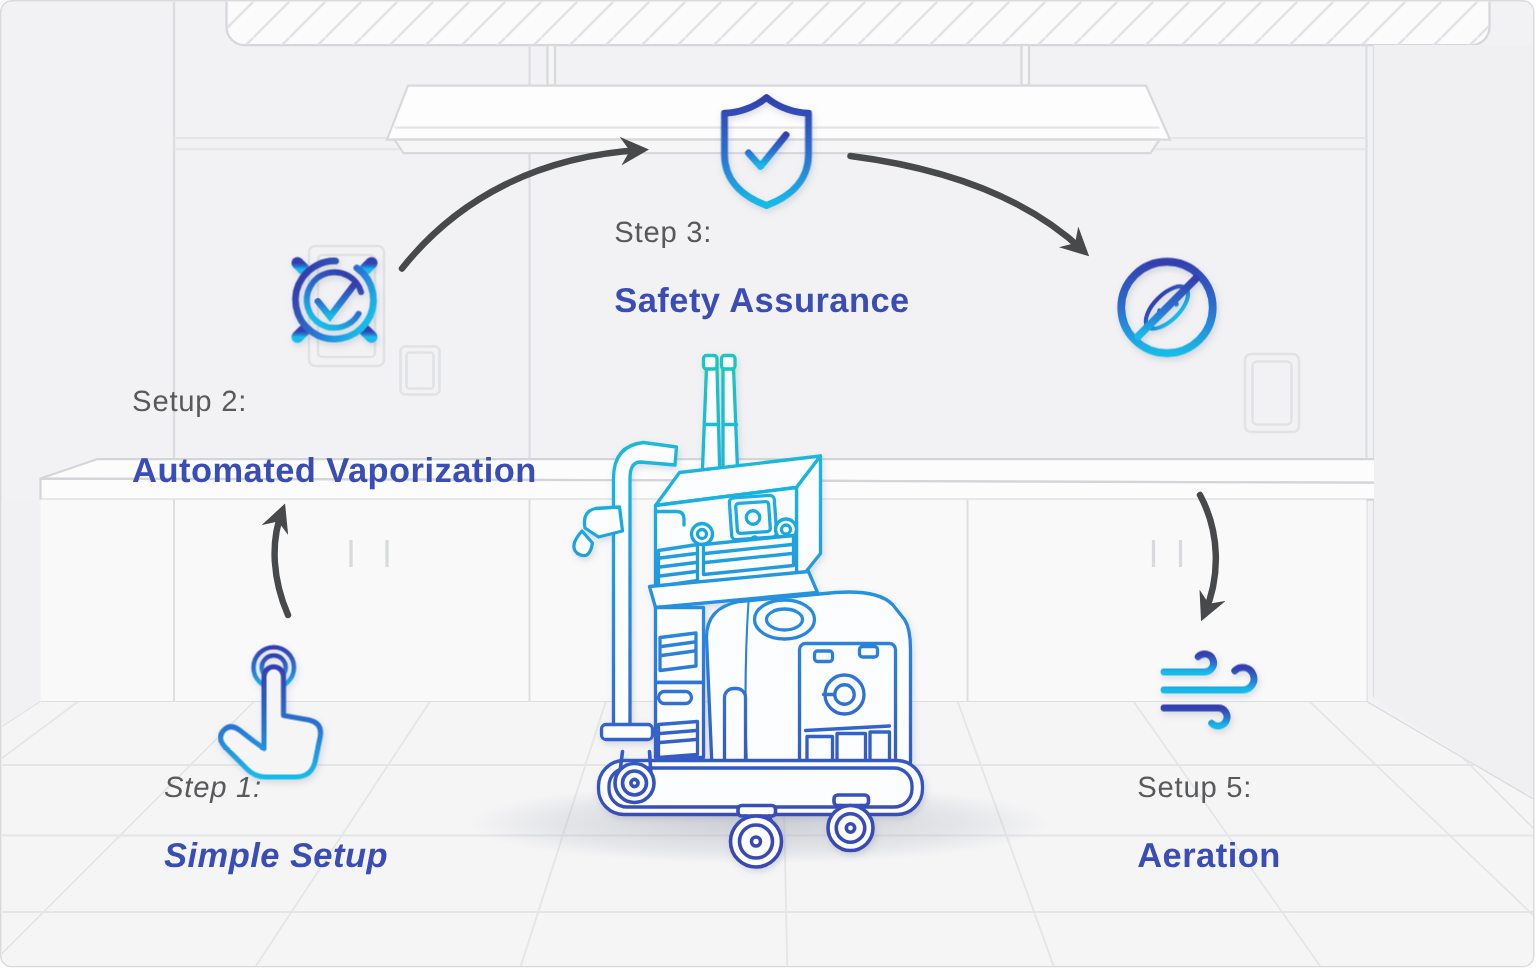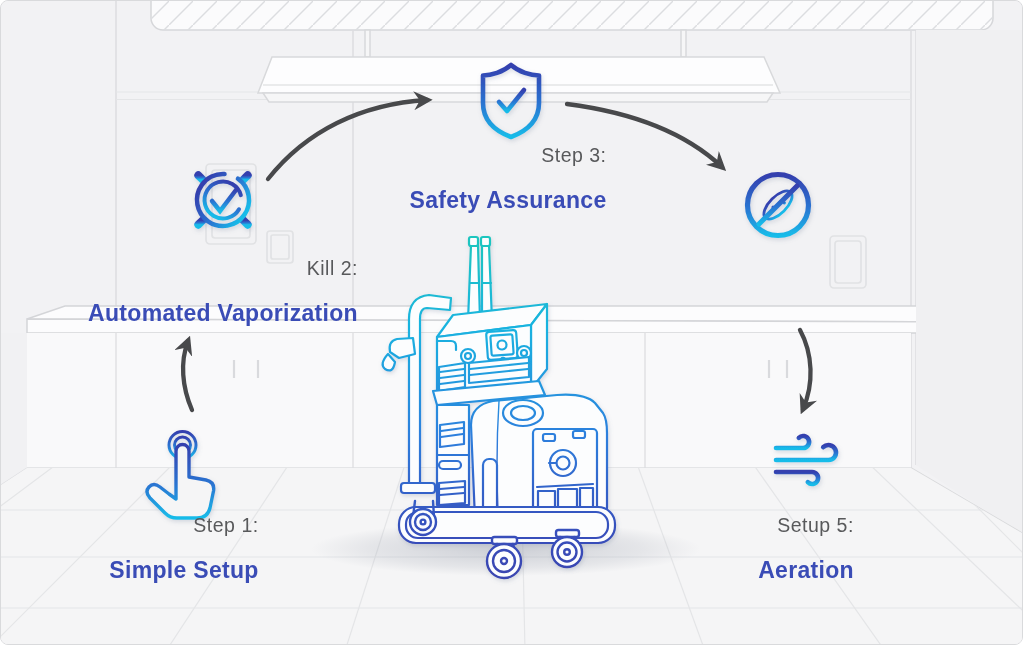--- a/index.html
+++ b/index.html
@@ -2,21 +2,21 @@
 <html><head>
 <meta charset="utf-8">
 <style>
   html,body{margin:0;padding:0;background:#ffffff;}
   .canvas{
     position:relative;width:1021px;height:643px;overflow:hidden;
     border:1.5px solid #d9dadc;border-radius:8px;background:#f2f2f4;
     font-family:"Liberation Sans", sans-serif;
   }
   .bg-svg{position:absolute;left:0;top:0;width:1021px;height:643px;}
-  .step{position:absolute;text-align:right;transform:translateX(-50%);white-space:nowrap;}
+  .step{position:absolute;text-align:left;transform:translateX(-50%);white-space:nowrap;}
   .step .slabel{font-size:19.5px;color:#58595b;letter-spacing:.5px;margin-bottom:3px;}
   .step .stitle{font-size:23px;font-weight:bold;color:#3a4cb6;letter-spacing:.3px;margin-top:20px;}
 </style>
 </head>
 <body>
 
 <div class="canvas">
 
 <svg class="bg-svg" viewBox="0 0 1021 643">
   <defs>
@@ -303,26 +303,26 @@
     </g>
 
     <g stroke="url(#iconGrad)" fill="none" stroke-width="4.6" stroke-linecap="round">
       <path d="M 797.8 436.8 A 6 6 0 1 1 802 447 H 775"></path>
       <path d="M 822.2 446.2 A 7.5 7.5 0 1 1 827.5 459 H 775"></path>
       <path d="M 806.8 481.2 A 6 6 0 1 0 811 471 H 775"></path>
     </g>
   </g>
 </svg>
 
-<div class="step" style="left:183px; top:513px;">
+<div class="step" style="left:183px; top:513px;font-style:italic;">
   <div class="slabel">Step 1:</div>
   <div class="stitle">Simple Setup</div>
 </div>
 <div class="step" style="left:222px; top:256px;">
-  <div class="slabel">Kill 2:</div>
+  <div class="slabel">Setup 2:</div>
   <div class="stitle">Automated Vaporization</div>
 </div>
 <div class="step" style="left:507px; top:143px;">
   <div class="slabel">Step 3:</div>
   <div class="stitle">Safety Assurance</div>
 </div>
 <div class="step" style="left:805px; top:513px;">
   <div class="slabel">Setup 5:</div>
   <div class="stitle">Aeration</div>
 </div>

